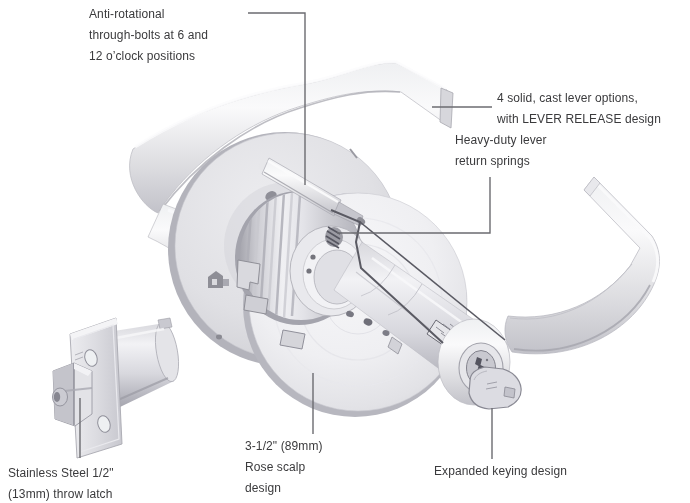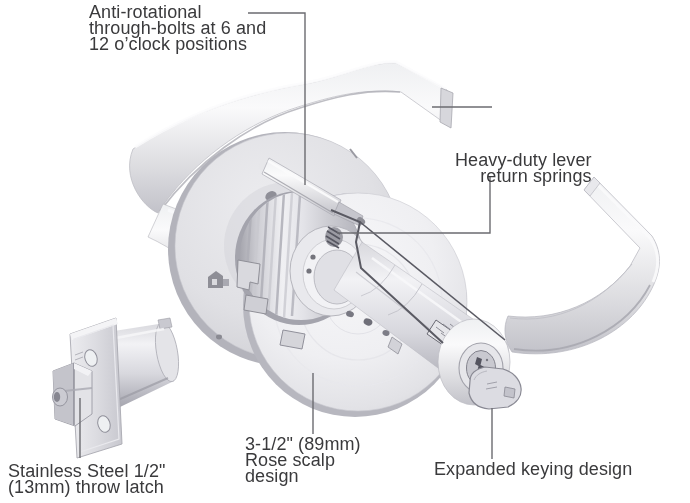--- a/index.html
+++ b/index.html
@@ -1,19 +1,19 @@
 <!DOCTYPE html>
 <html><head>
 <meta charset="utf-8">
 <style>
   html,body{margin:0;padding:0;background:#ffffff;}
   #stage{position:relative;width:690px;height:503px;background:#ffffff;overflow:hidden;
          font-family:"Liberation Sans",sans-serif;}
   #art{position:absolute;left:0;top:0;}
-  .label{position:absolute;font-size:18px;line-height:16px;letter-spacing:.1px;
+  .label{position:absolute;font-size:12px;line-height:21px;letter-spacing:.1px;
          color:#3a3a3c;white-space:pre-line;}
 </style>
 </head>
 <body>
 
 <div id="stage">
 
   <svg id="art" width="690" height="503" viewBox="0 0 690 503">
     <defs>
       <linearGradient id="gBand" x1="0" y1="0" x2="0" y2="1">
@@ -204,21 +204,23 @@
       <path d="M490,177 L490,233 L337,233"></path>
       <path d="M80,398 L80,458"></path>
       <path d="M313,373 L313,434"></path>
       <path d="M492,408 L492,459"></path>
     </g>
   </svg>
 
   <div class="label" style="left:89px;top:4px;">Anti-rotational
 through-bolts at 6 and
 12 o’clock positions</div>
-  <div class="label" style="left:455px;top:152px;text-align:right;">Heavy-duty lever
+  <div class="label" style="left:497px;top:88px;">4 solid, cast lever options,
+with LEVER RELEASE design</div>
+  <div class="label" style="left:455px;top:130px;">Heavy-duty lever
 return springs</div>
   <div class="label" style="left:8px;top:463px;">Stainless Steel 1/2"
 (13mm) throw latch</div>
   <div class="label" style="left:245px;top:436px;">3-1/2" (89mm)
 Rose scalp
 design</div>
   <div class="label" style="left:434px;top:461px;">Expanded keying design</div>
 </div>
 
 </body></html>

